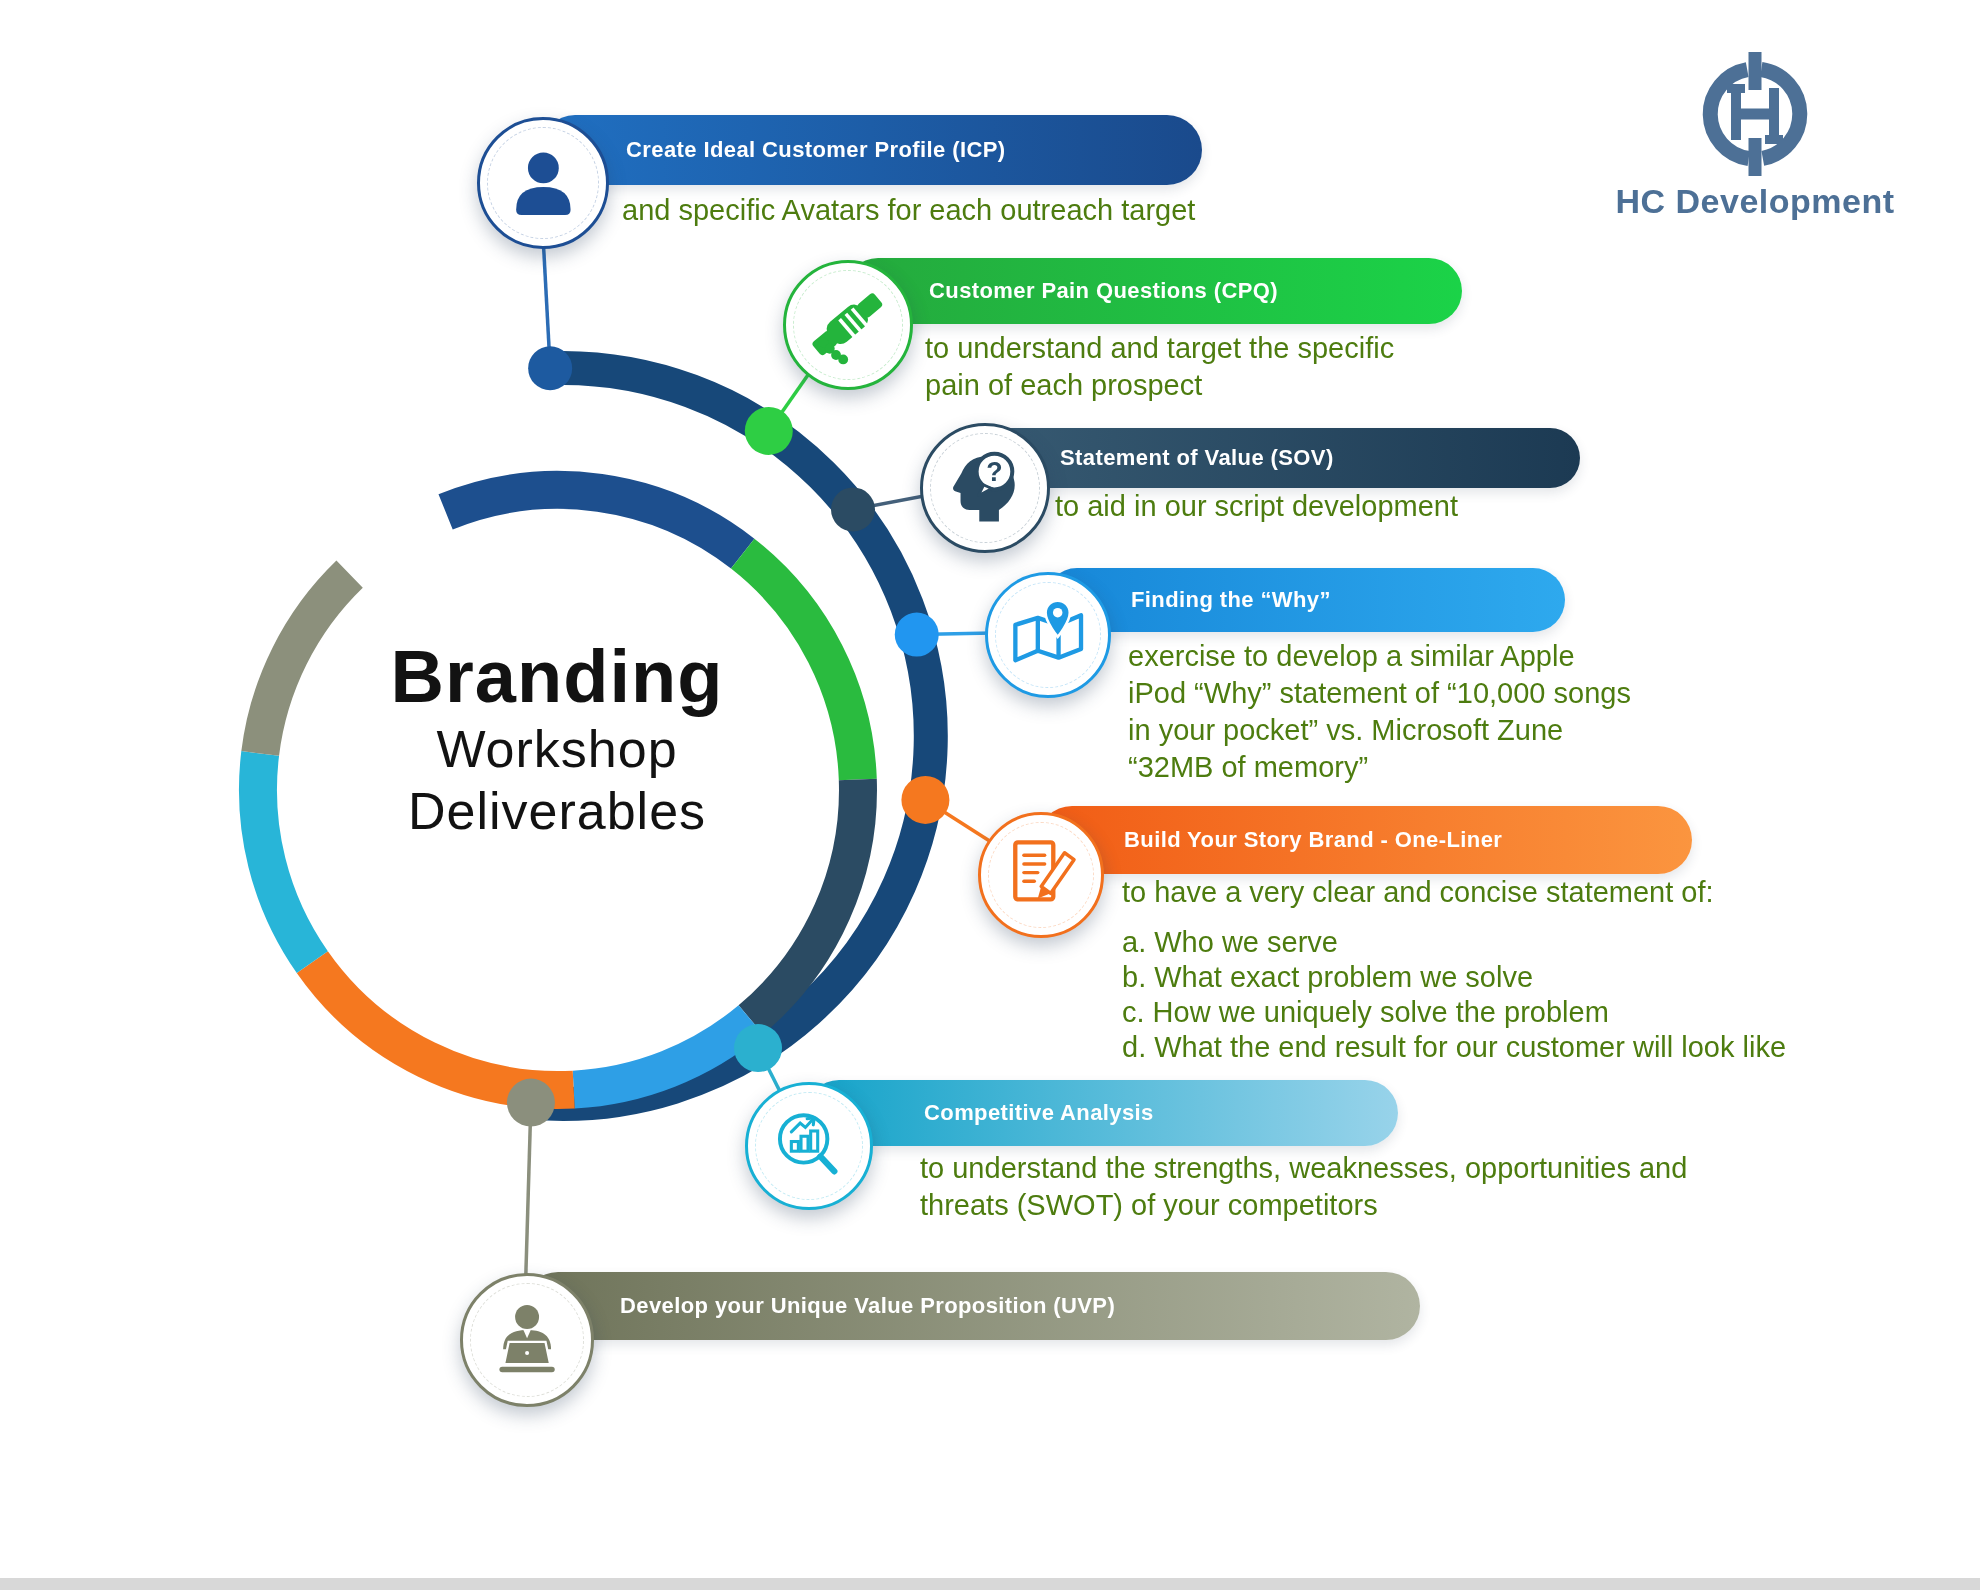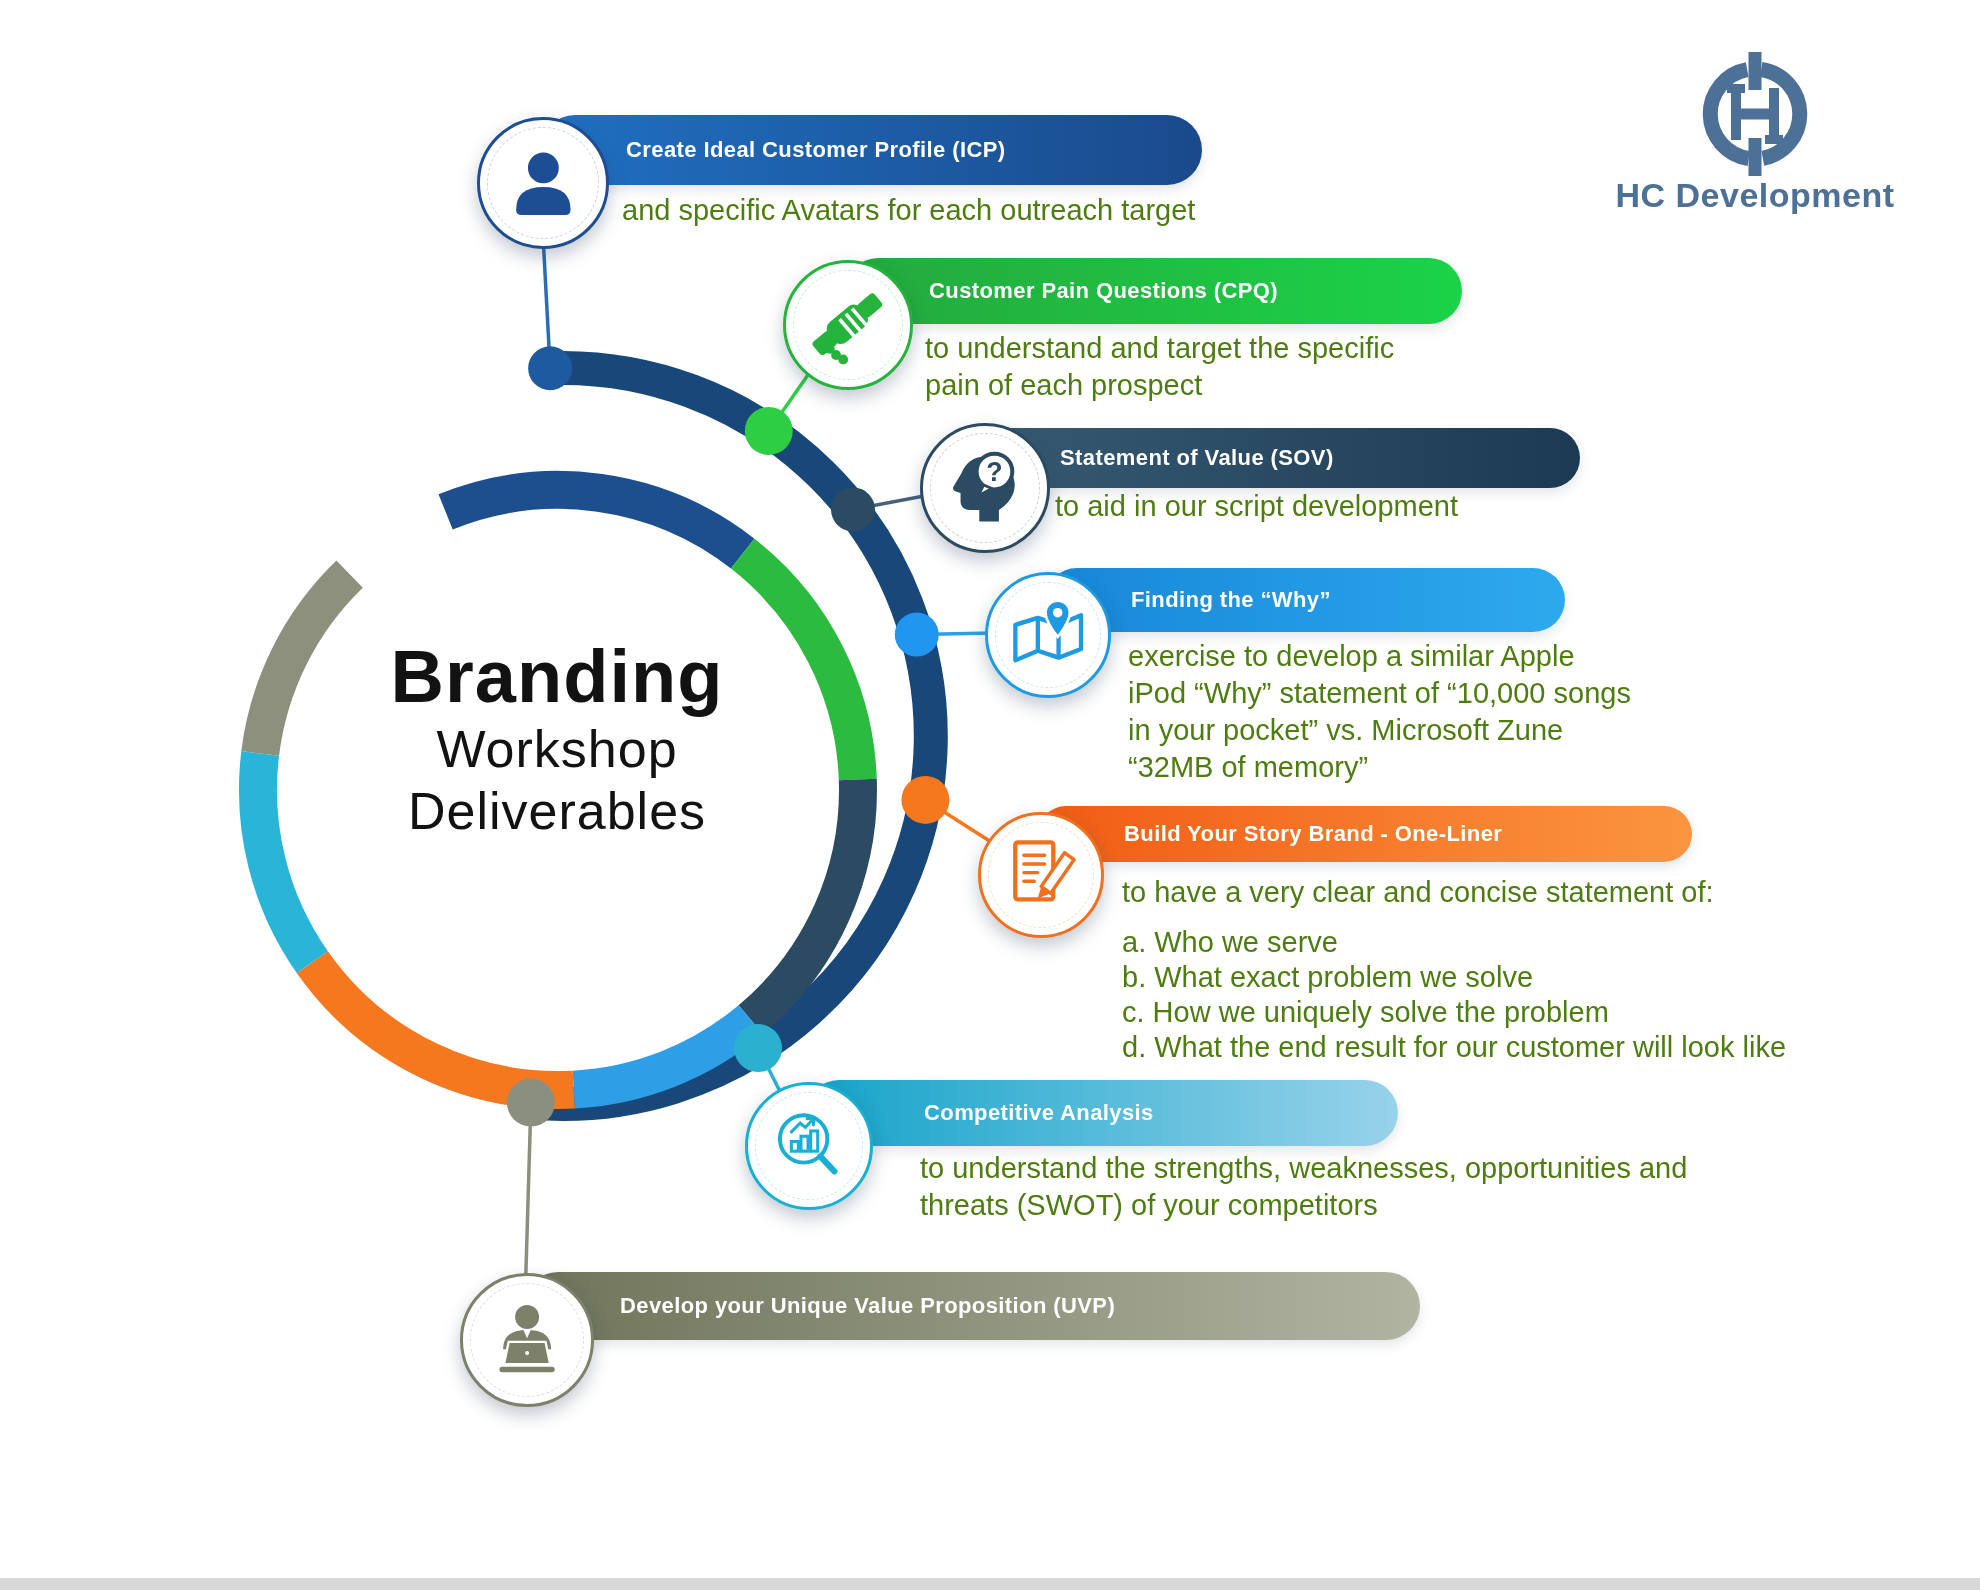--- a/index.html
+++ b/index.html
@@ -11,21 +11,21 @@
   #diagram{position:absolute;left:0;top:0;width:1980px;height:1590px;}
   
   .center-text{
     position:absolute;left:257px;top:636px;width:600px;text-align:center;color:#121212;
   }
   .center-title{font-size:74px;font-weight:bold;letter-spacing:1px;line-height:82px;}
   .center-sub{font-size:52px;font-weight:400;letter-spacing:1px;line-height:62px;}
   
   .logo{position:absolute;left:1595px;top:52px;width:320px;text-align:center;}
   .logo svg{display:block;margin:0 auto;}
-  .logo-text{display:block;font-size:34px;font-weight:bold;letter-spacing:.5px;}
+  .logo-text{display:block;margin-top:6px;font-size:34px;font-weight:bold;letter-spacing:.5px;}
   
   .pill{
     position:absolute;display:flex;align-items:center;
     border-radius:999px;box-shadow:0 5px 12px rgba(30,50,70,.12);
   }
   .pill-title{
     color:#ffffff;font-size:22px;font-weight:600;letter-spacing:.4px;white-space:nowrap;
   }
   
   .icon-circle{
@@ -169,21 +169,21 @@
       <circle cx="61" cy="24" r="5.5" fill="#ffffff"></circle>
     </svg>
   </div>
   <div class="desc" style="left:1128px;top:638px;width:620px;">
     <p>exercise to develop a similar Apple</p>
     <p>iPod “Why” statement of “10,000 songs</p>
     <p>in your pocket” vs. Microsoft Zune</p>
     <p>“32MB of memory”</p>
   </div>
 
-  <div class="pill" style="left: 1038px; top: 806px; width: 654px; height: 56px; background: linear-gradient(90deg, rgb(241, 92, 21), rgb(251, 149, 63));">
+  <div class="pill" style="left: 1038px; top: 806px; width: 654px; height: 68px; background: linear-gradient(90deg, rgb(241, 92, 21), rgb(251, 149, 63));">
     <span class="pill-title" style="padding-left:86px;">Build Your Story Brand - One-Liner</span>
   </div>
   <div class="icon-circle" style="left: 978px; top: 812px; width: 120px; height: 120px; color: rgb(242, 112, 29);">
     <svg viewBox="0 0 100 100">
       <rect x="20" y="12" width="44" height="66" rx="3" fill="#ffffff" stroke="currentColor" stroke-width="5"></rect>
       <g stroke="currentColor" stroke-width="4" stroke-linecap="round">
         <path d="M30 27 H54"></path>
           <path d="M30 37 H54"></path>
           <path d="M30 47 H46"></path>
           <path d="M30 57 H42"></path>

